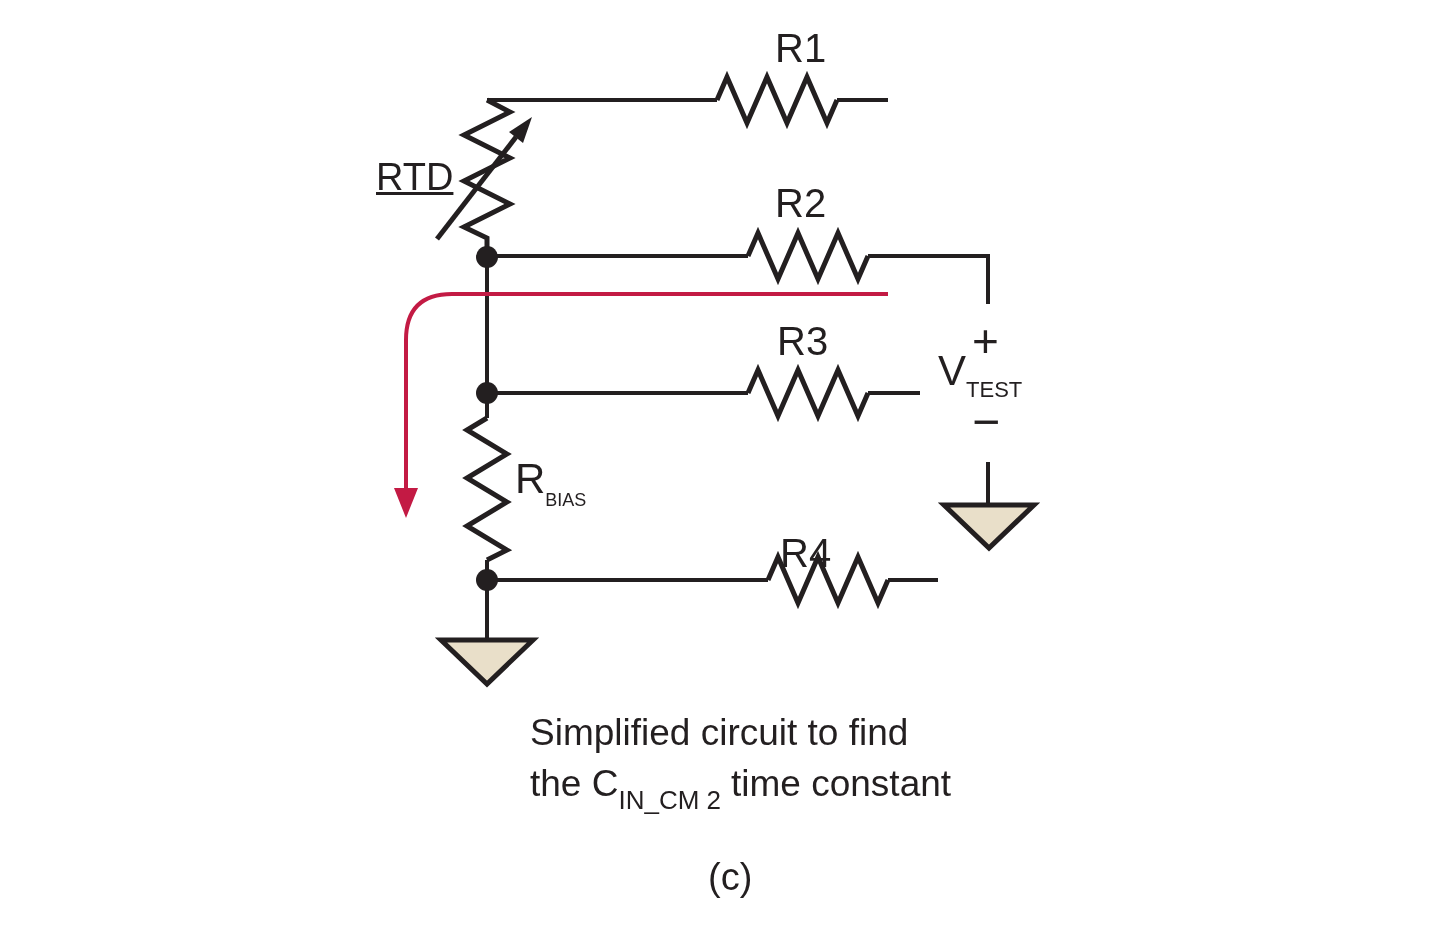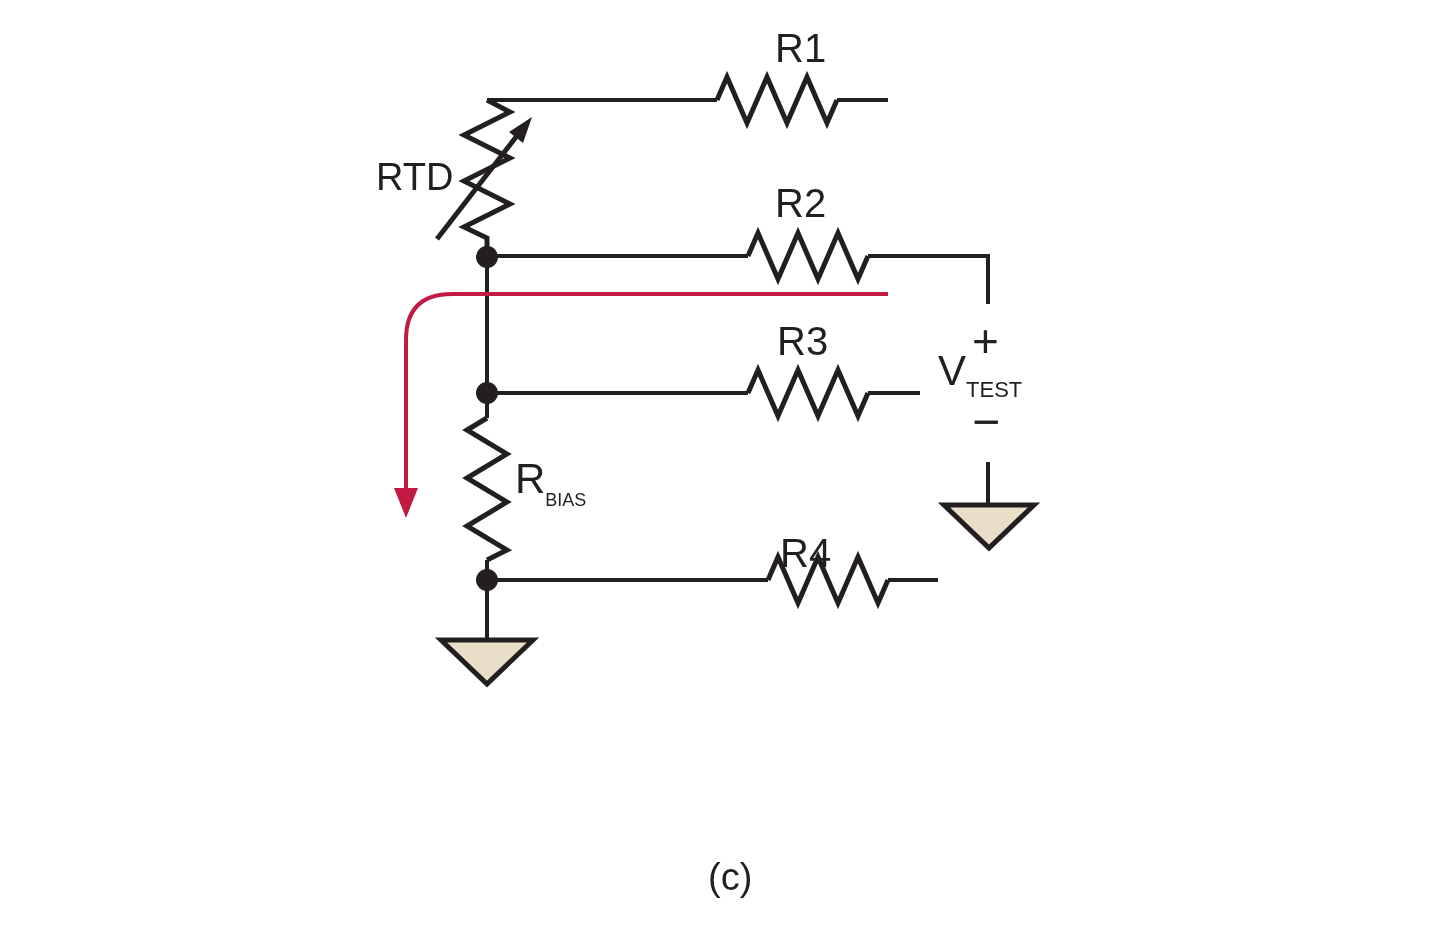--- a/index.html
+++ b/index.html
@@ -98,30 +98,36 @@
   </svg>
 
   <div class="lbl lbl-res" style="left:775px;top:28px;">R1</div>
 
   <div class="lbl lbl-res" style="left:775px;top:183px;">R2</div>
 
   <div class="lbl lbl-res" style="left:777px;top:321px;">R3</div>
 
   <div class="lbl lbl-res" style="left:780px;top:533px;">R4</div>
 
-  <div class="lbl lbl-rtd" style="left:376px;top:158px;">RTD</div>
+  <div class="lbl lbl-rtd" style="left:376px;top:158px;text-decoration:underline;">RTD</div>
 
   <div class="lbl" style="left:515px;top:458px;">
     <span class="base">R</span><span class="sub-bias">BIAS</span>
   </div>
 
   <div class="lbl plus" style="left:972px;top:318px;">+</div>
 
   <div class="lbl" style="left:938px;top:350px;">
     <span class="base">V</span><span class="sub">TEST</span>
   </div>
 
   <div class="lbl minus" style="left:972px;top:398px;">−</div>
 
+  <div class="caption">
+    <div class="line1">Simplified circuit to find</div>
+    <div class="line2">
+      <span>the C</span><span class="cap-sub">IN_CM 2</span><span>time constant</span>
+    </div>
+  </div>
 
   <div class="figlabel" style="left:708px;top:856px;">(c)</div>
 
 </div>
 
 </body></html>

